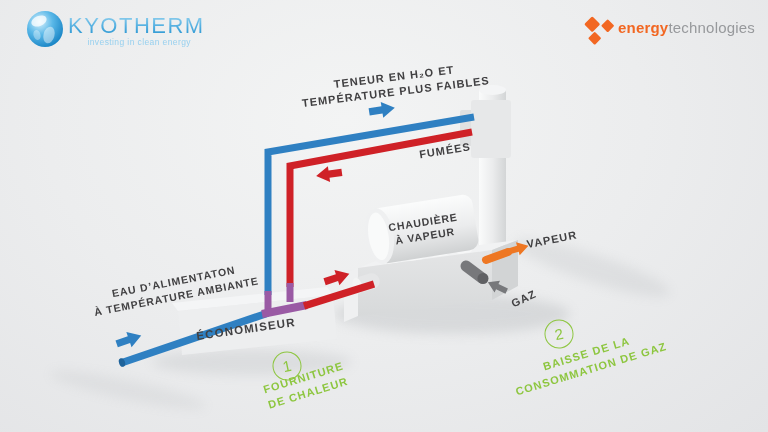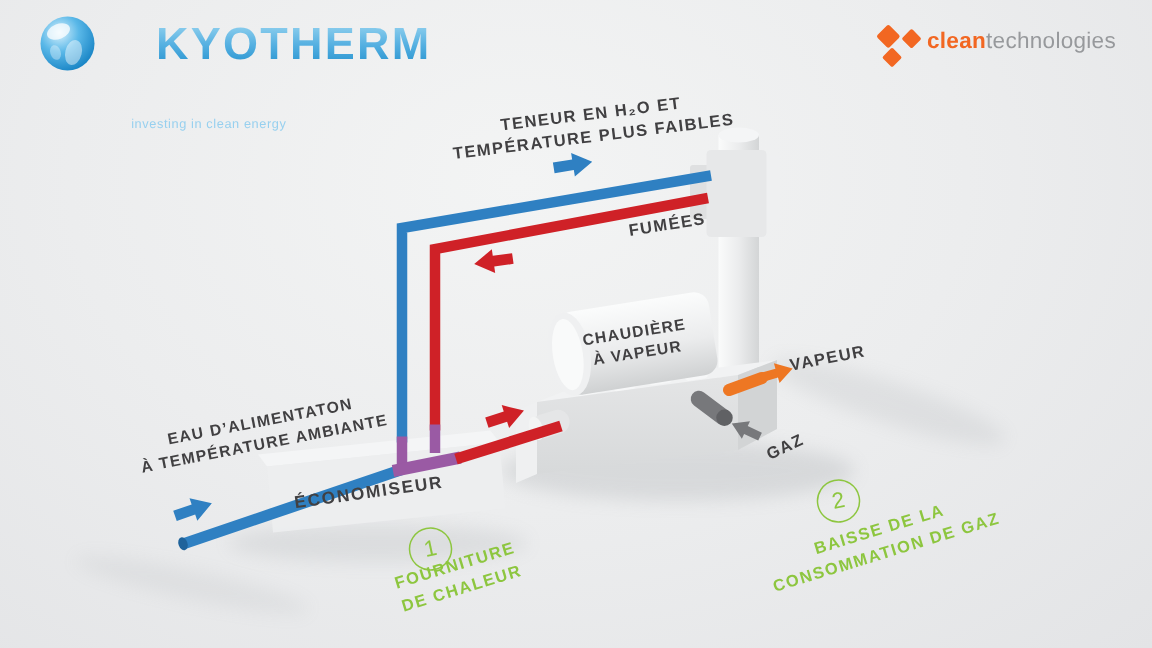--- a/index.html
+++ b/index.html
@@ -19,28 +19,28 @@
   .green{color:var(--accent-green,#8dc63f);}
   .step-circle{
     position:absolute;width:29px;height:29px;border:1.6px solid var(--accent-green,#8dc63f);
     border-radius:50%;display:flex;align-items:center;justify-content:center;
     color:var(--accent-green,#8dc63f);font-size:15px;font-weight:400;
     transform:translate(-50%,-50%) rotate(-12deg);
   }
   
   .kyo{position:absolute;left:26px;top:10px;display:flex;align-items:flex-start;}
   .kyo-word{
-    position:absolute;left:42px;top:3px;font-size:30px;font-weight:700;letter-spacing:1.5px;
+    position:absolute;left:42px;top:3px;font-size:22px;font-weight:400;letter-spacing:1.5px;
     color:#3ba0d8;
     background:linear-gradient(180deg,#9ed7f1 0%,#55b0e1 50%,#1d8dcc 100%);
-    -webkit-background-clip:text;background-clip:text;margin-left:36px;-webkit-text-fill-color:transparent;
+    -webkit-background-clip:text;background-clip:text;-webkit-text-fill-color:transparent;
   }
   .kyo-tag{
     position:absolute;left:42px;top:27px;width:123px;text-align:right;
-    font-size:8.5px;letter-spacing:.4px;color:#97d0ef;font-weight:400;margin-top:40px;
+    font-size:8.5px;letter-spacing:.4px;color:#97d0ef;font-weight:400;
   }
   .skyven{position:absolute;left:583px;top:12px;}
   .skyven-text{position:absolute;left:35px;top:7px;font-size:15px;letter-spacing:.2px;white-space:nowrap;}
   .skyven-brand{font-weight:700;color:var(--skyven-orange,#f26722);}
   .skyven-suffix{font-weight:400;color:var(--skyven-gray,#97999c);margin-top:32px;}
 </style>
 </head>
 <body>
 
 <div class="stage">
@@ -156,21 +156,21 @@
   </div>
 
   <div class="skyven">
     <svg width="34" height="36">
       <g style="fill:var(--skyven-orange,#f26722)">
         <rect x="3.5" y="6.5" width="11.5" height="11.5" rx="1.5" transform="rotate(45 9.2 12.2)"></rect>
         <rect x="20" y="9" width="9.5" height="9.5" rx="1.2" transform="rotate(45 24.7 13.7)"></rect>
         <rect x="7" y="21.5" width="9.5" height="9.5" rx="1.2" transform="rotate(45 11.7 26.2)"></rect>
       </g>
     </svg>
-    <div class="skyven-text"><span class="skyven-brand">clean</span><span class="skyven-suffix">technologies</span></div>
+    <div class="skyven-text"><span class="skyven-brand">energy</span><span class="skyven-suffix">technologies</span></div>
   </div>
 
   <div class="lbl" style="left:395px;top:85px;--r:-7deg;">
     <span>TENEUR EN H₂O ET</span>
     <span>TEMPÉRATURE PLUS FAIBLES</span>
   </div>
 
   <div class="lbl" style="left:445px;top:151px;--r:-9deg;">FUMÉES</div>
 
   <div class="lbl" style="left:424px;top:229px;--r:-9deg;font-size:10.5px;letter-spacing:.8px;line-height:1.35;">

